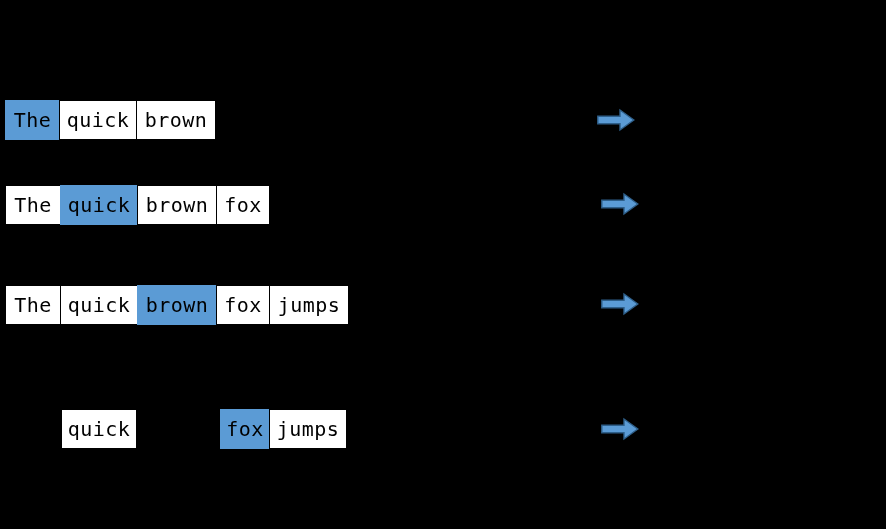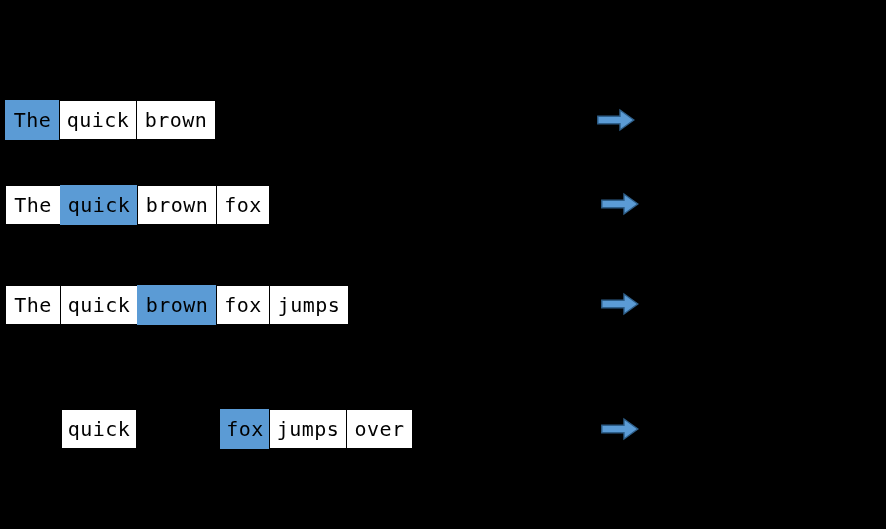--- a/index.html
+++ b/index.html
@@ -71,21 +71,20 @@
       <div class="word-box" style="width: 78px;">quick</div>
       <div class="word-box highlight" style="width: 80px; background: rgb(91, 155, 213); border-color: rgb(91, 155, 213);">brown</div>
       <div class="word-box" style="width: 54px;">fox</div>
       <div class="word-box" style="width: 80px;">jumps</div>
     </div>
     <div class="row" style="left: 61px; top: 409px;">
       <div class="word-box" style="width: 76px;">quick</div>
       <div class="gap" style="width: 84px;"></div>
       <div class="word-box highlight" style="width: 50px; background: rgb(91, 155, 213); border-color: rgb(91, 155, 213);">fox</div>
       <div class="word-box" style="width: 78px;">jumps</div>
-      <div class="word-box" style="width: 67px;">over</div>
     </div>
     <div class="arrow" style="left: 597px; top: 107px;">
       <svg width="38" height="26" viewBox="0 0 38 26" xmlns="http://www.w3.org/2000/svg">
         <path d="M0.8 9.2 L23 9.2 L23 3.0 L36.8 13 L23 23 L23 16.8 L0.8 16.8 Z" fill="#5B9BD5" stroke="#2E5F8A" stroke-width="1.4" stroke-linejoin="miter"></path>
       </svg>
     </div>
     <div class="arrow" style="left: 601px; top: 191px;">
       <svg width="38" height="26" viewBox="0 0 38 26" xmlns="http://www.w3.org/2000/svg">
         <path d="M0.8 9.2 L23 9.2 L23 3.0 L36.8 13 L23 23 L23 16.8 L0.8 16.8 Z" fill="#5B9BD5" stroke="#2E5F8A" stroke-width="1.4" stroke-linejoin="miter"></path>
       </svg>

